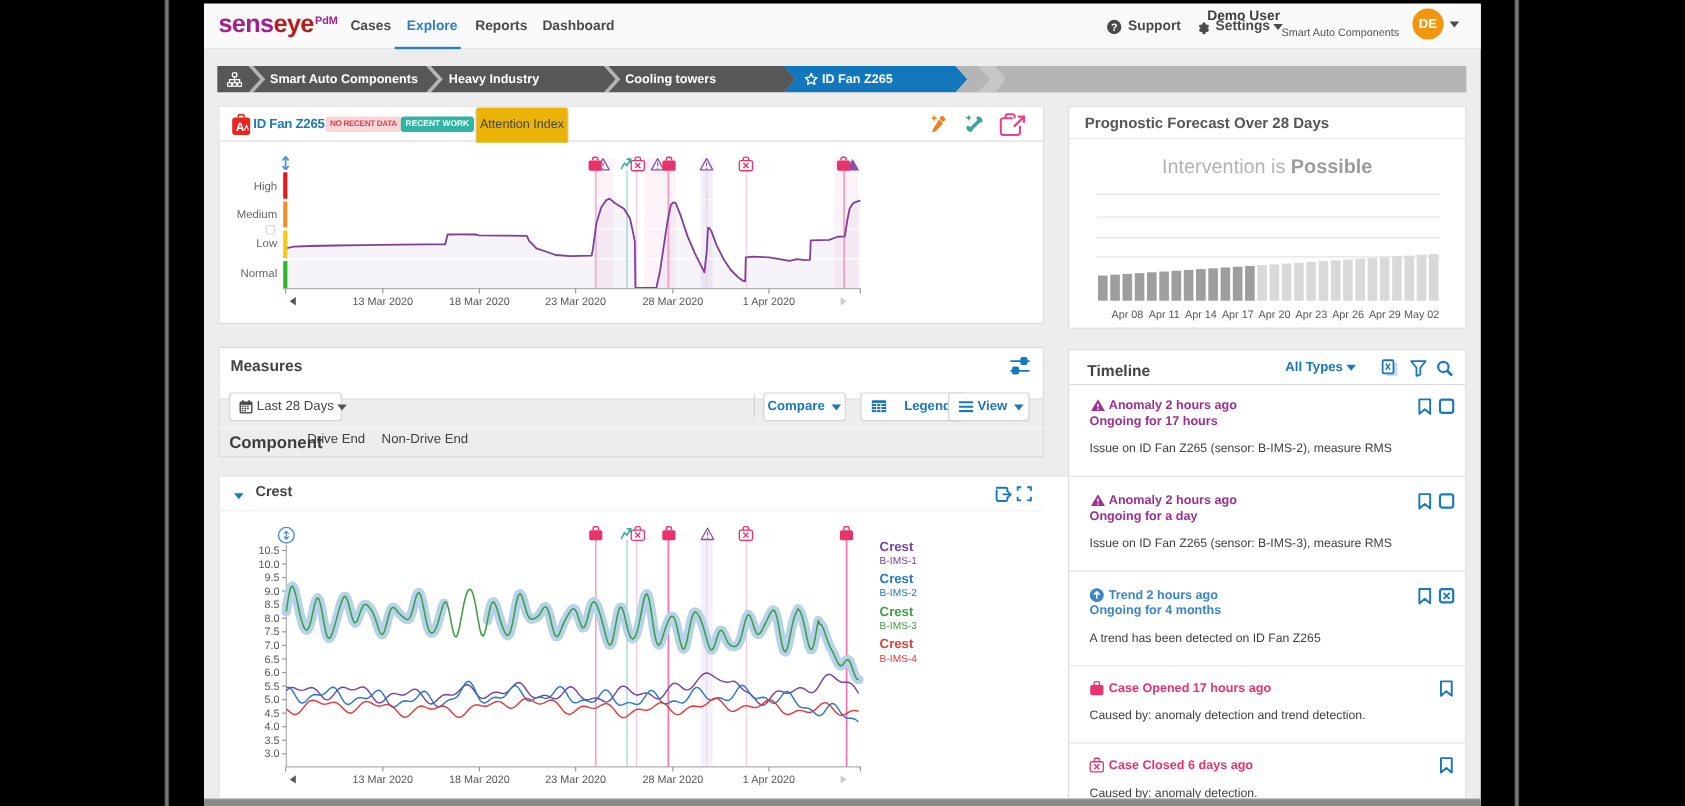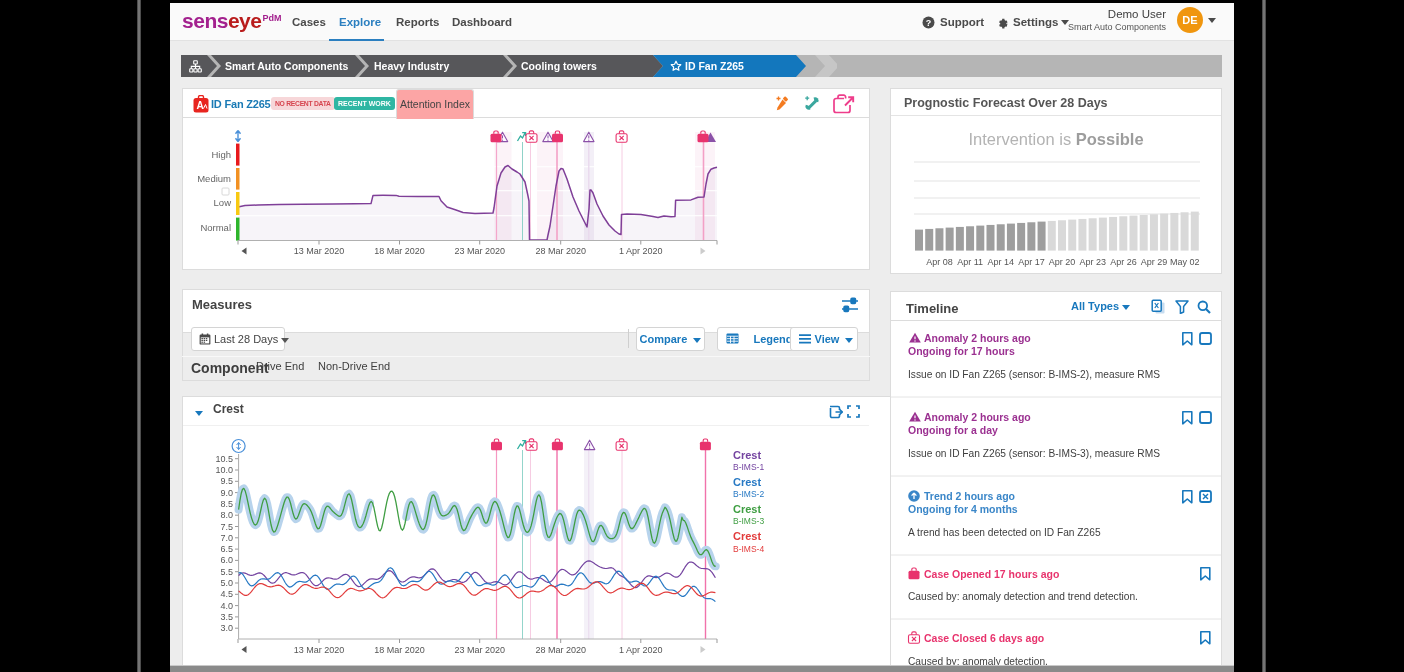--- a/index.html
+++ b/index.html
@@ -20,22 +20,22 @@
     font-size:21px; letter-spacing:-0.5px; color:#a3218e; }
   #logo .bl { color:#b91c1c; }
   #logo .pdm { font-size:9px; font-weight:bold; color:#a3218e;
     position:relative; top:-7px; left:1px; letter-spacing:0; }
   .navitem { position:absolute; top:13px; font-size:11.5px; font-weight:bold;
     color:#4a4a4a; }
   .navitem.active { color:#2b7fc0; }
   #explore-underline { position:absolute; left:159px; top:36px; width:55px;
     height:2px; background:#2b7fc0; }
   .navright { position:absolute; top:13px; font-size:11.5px; font-weight:bold; color:#4a4a4a; }
-  #usrname { position:absolute; top:5px; right:68px; text-align:right;
-    font-size:11.5px; font-weight:normal; color:#3e3e3e; width:160px;}
+  #usrname { position:absolute; top:5px; right:68px; 
+    font-size:11.5px; font-weight:bold; color:#3e3e3e; width:160px;}
   #usrcomp { position:absolute; top:19px; right:68px; text-align:right;
     font-size:9px; color:#555; width:160px;}
   #avatar { position:absolute; left:1007px; top:4px; width:26px; height:26px;
     border-radius:50%; background:#f0960f; color:#fff; font-size:11px; font-weight:bold;
     text-align:center; line-height:26px; }
   .caret { display:inline-block; width:0; height:0; border-left:4px solid transparent;
     border-right:4px solid transparent; border-top:5px solid #4a4a4a; vertical-align:middle; }
 
   
   #crumbbar { position:absolute; left:11px; top:52px; width:1041px; height:22px;
@@ -51,21 +51,21 @@
 
   
   #att-card { left:12px; top:85px; width:688px; height:182px; }
   #att-head { position:absolute; left:0; top:0; width:686px; height:29px;
     border-bottom:1px solid #dcdcdc; background:#fff; }
   #att-title { position:absolute; left:28px; top:9px; font-size:11px; font-weight:bold; color:#1a7ab5; letter-spacing:-0.2px; }
   .badge { position:absolute; top:8px; height:13px; border-radius:3px; font-size:7px;
     font-weight:bold; line-height:13px; padding:0 4px; white-space:nowrap; }
   #badge1 { left:88px; letter-spacing:-0.3px; font-size:6.8px; background:#f7d7d9; color:#d6454f; }
   #badge2 { left:151px; background:#2fb6a3; color:#fff; }
-  #att-tab { position:absolute; left:213px; top:0px; width:78px; height:30px; background:#fca5a5;
+  #att-tab { position:absolute; left:213px; top:0px; width:78px; height:30px; background:#eab308;
     border:1px solid #dcdcdc; border-bottom:none; border-radius:3px 3px 0 0;
     font-size:10.5px; color:#444; text-align:center; line-height:29px; white-space:nowrap; }
 
   
   #measures-band { position:absolute; left:12px; top:286px; width:688px; height:44px;
     background:#ffffff; border:1px solid #dcdcdc; }
   #measures-title { position:absolute; left:9px; top:7px; font-size:13px; font-weight:bold; color:#444; }
   .btn { position:absolute; background:#fff; border:1px solid #d4d4d4; border-radius:3px;
     height:24px; font-size:11.5px; color:#444; line-height:22px; text-align:center; white-space:nowrap; }
   .btn.blue { color:#1878bd; font-weight:bold; }

